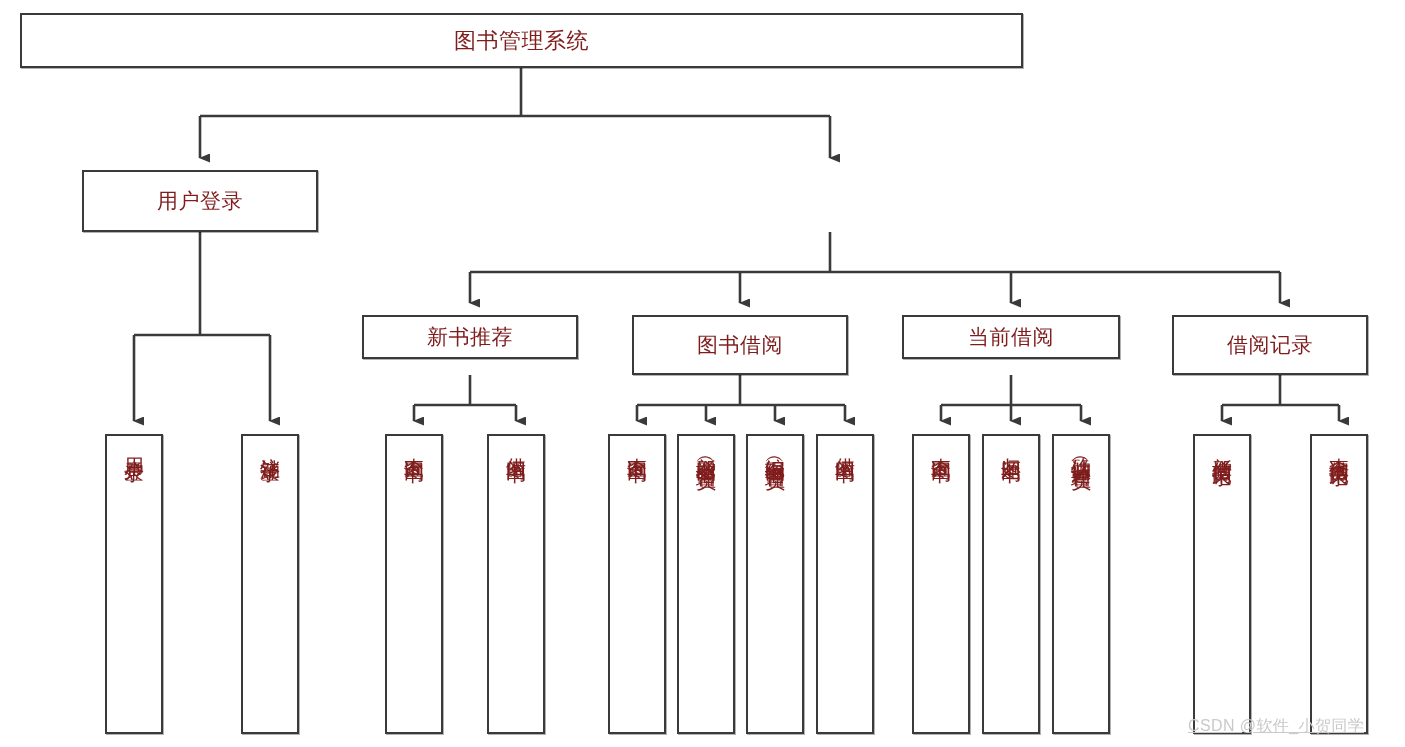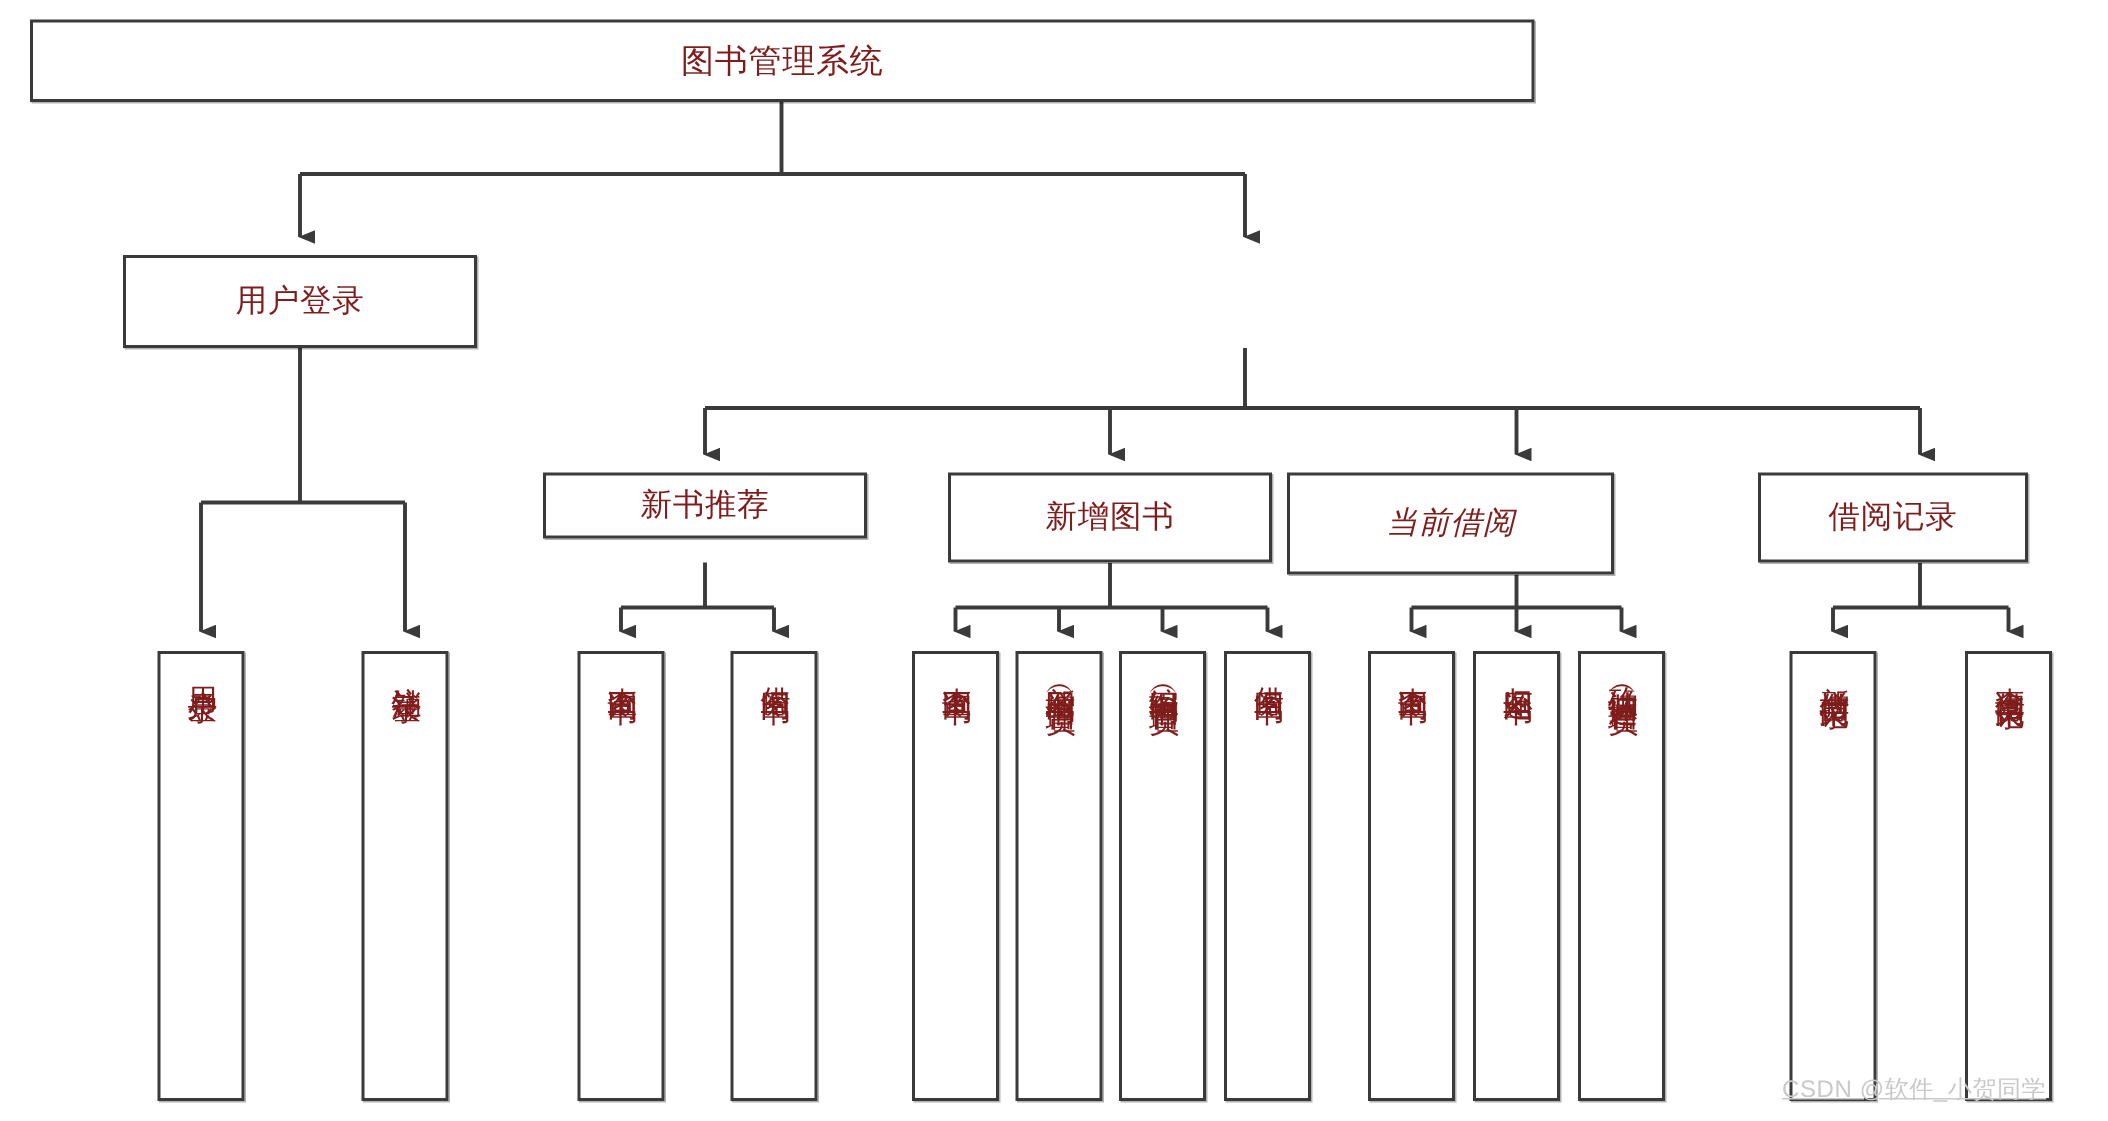--- a/index.html
+++ b/index.html
@@ -138,26 +138,26 @@
   </div>
 
   <div class="node horiz" style="left:82px; top:170px; width:236px; height:62px;">
     <span class="node-label">用户登录</span>
   </div>
 
   <div class="node horiz" style="left:362px; top:315px; width:216px; height:44px;">
     <span class="node-label">新书推荐</span>
   </div>
   <div class="node horiz" style="left:632px; top:315px; width:216px; height:60px;">
-    <span class="node-label">新增图书</span>
-  </div>
-  <div class="node horiz" style="left:858px; top:315px; width:218px; height:68px;font-style:italic;">
+    <span class="node-label">图书借阅</span>
+  </div>
+  <div class="node horiz" style="left:902px; top:315px; width:218px; height:44px;">
     <span class="node-label">当前借阅</span>
   </div>
-  <div class="node horiz" style="left:1172px; top:315px; width:180px; height:60px;">
+  <div class="node horiz" style="left:1172px; top:315px; width:196px; height:60px;">
     <span class="node-label">借阅记录</span>
   </div>
 
   <div class="node vert" style="left:105px; top:434px; width:58px; height:300px;">
     <span class="node-label">用户登录</span>
   </div>
   <div class="node vert" style="left:241px; top:434px; width:58px; height:300px;">
     <span class="node-label">注销登录</span>
   </div>
 

